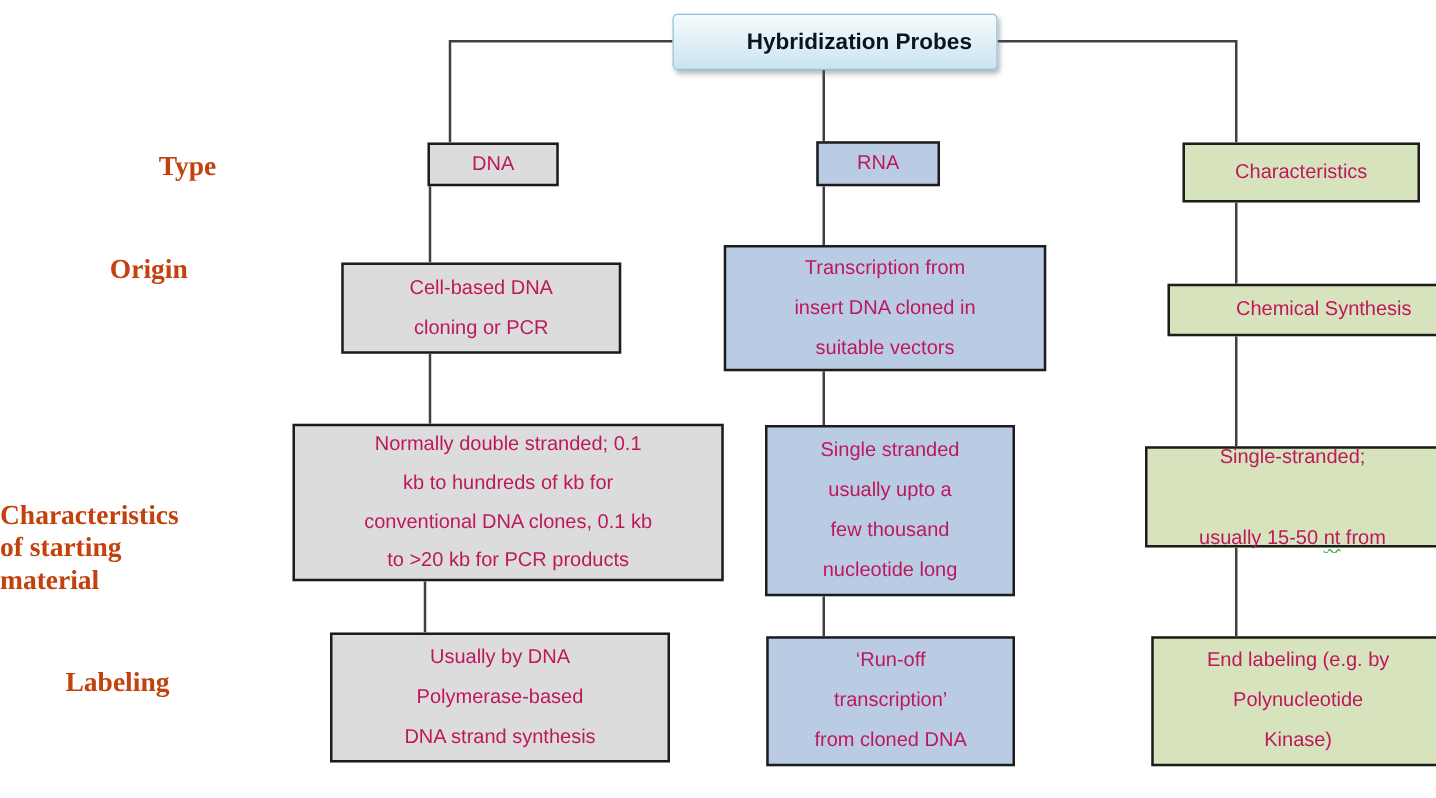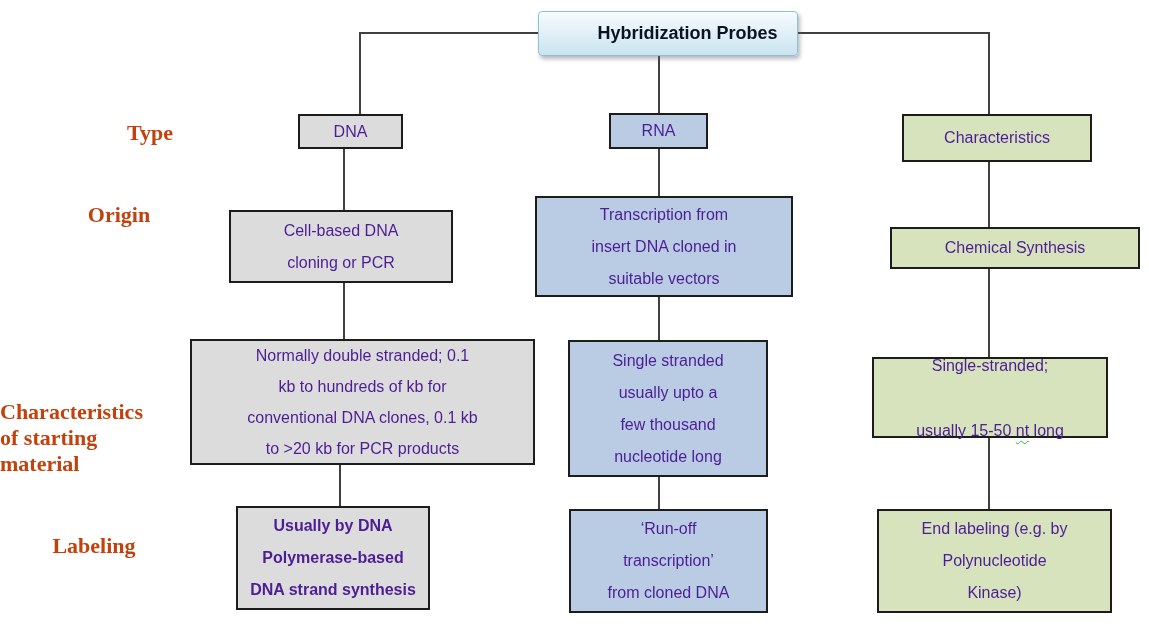--- a/index.html
+++ b/index.html
@@ -11,24 +11,25 @@
     overflow:hidden;
   }
   .box{
     position:absolute;
     box-sizing:border-box;
     border:2px solid #1c1c1c;
     display:flex;
     align-items:center;
     justify-content:center;
     text-align:center;
-    color:#4c1d95;
+    color:#be185d;
     font-size:16px;
     line-height:32px;
     white-space:pre-line;
+    margin-left:44px;
   }
   .gray{background:#dcdcdc;}
   .blue{background:#b9cce4;}
   .green{background:#d7e3bd;}
   .tight{line-height:31px;}
   .single{line-height:normal;}
   .root-box{
     position:absolute;
     box-sizing:border-box;
     left:538px;top:11px;width:260px;height:45px;
@@ -98,21 +99,21 @@
   <div class="box gray" style="left:229px;top:210px;width:224px;height:73px;">
     <span>Cell-based DNA
 cloning or PCR</span>
   </div>
   <div class="box gray tight" style="left:190px;top:339px;width:345px;height:126px;">
     <span>Normally double stranded; 0.1
 kb to hundreds of kb for
 conventional DNA clones, 0.1 kb
 to &gt;20 kb for PCR products</span>
   </div>
-  <div class="box gray" style="left:236px;top:506px;width:194px;height:104px;font-weight:bold;">
+  <div class="box gray" style="left:220px;top:506px;width:272px;height:104px;">
     <span>Usually by DNA
 Polymerase-based
 DNA strand synthesis</span>
   </div>
 
   <div class="box blue single" style="left:609px;top:113px;width:99px;height:36px;">
     <span>RNA</span>
   </div>
   <div class="box blue" style="left:535px;top:196px;width:258px;height:101px;">
     <span>Transcription from
@@ -133,21 +134,21 @@
 
   <div class="box green single" style="left:902px;top:114px;width:190px;height:48px;">
     <span>Characteristics</span>
   </div>
   <div class="box green single" style="left:890px;top:227px;width:250px;height:42px;">
     <span>Chemical Synthesis</span>
   </div>
   <div class="box green char2line" style="left:872px;top:357px;width:236px;height:81px;">
     <span>
       <div>Single-stranded;</div>
-      <div><span>usually 15-50 </span><span class="nt-wavy">nt</span><span> long</span></div>
+      <div><span>usually 15-50 </span><span class="nt-wavy">nt</span><span> from</span></div>
     </span>
   </div>
   <div class="box green" style="left:877px;top:509px;width:235px;height:104px;">
     <span>End labeling (e.g. by
 Polynucleotide
 Kinase)</span>
   </div>
 
 </div>
 

